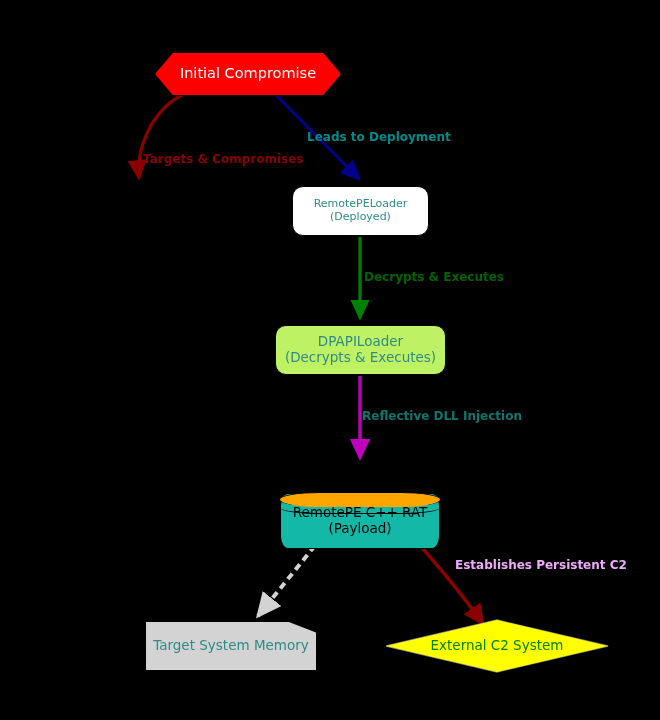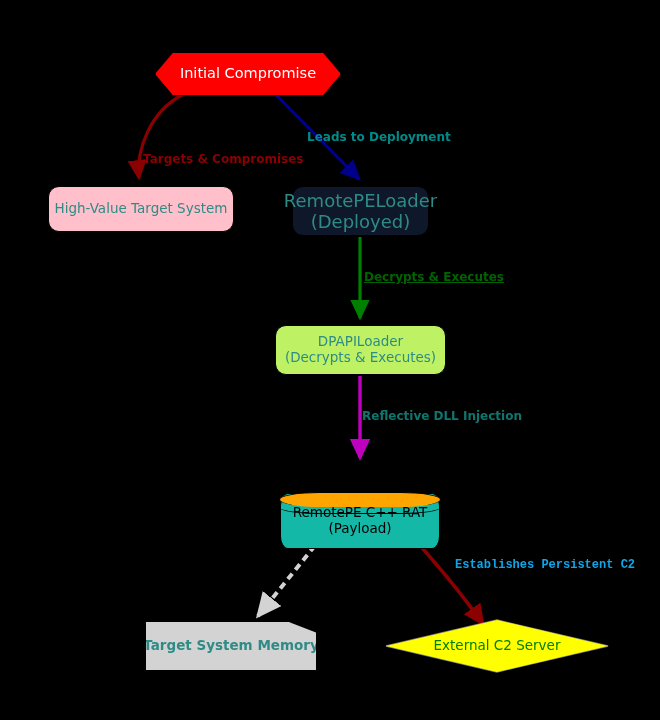--- a/index.html
+++ b/index.html
@@ -54,25 +54,25 @@
     background: #FFC0CB;
     border: 1.8px solid #000000;
     border-radius: 11px;
     color: #2E8B86;
     font-size: 13.5px;
   }
 
   
   #node-remotepeloader {
     left: 292px; top: 186px; width: 137px; height: 50px;
-    background: #0f172a;
+    background: #ffffff;
     border: 1.8px solid #000000;
     border-radius: 11px;
     color: #2E8B86;
-    font-size: 18px;
+    font-size: 11px;
   }
 
   
   #node-dpapiloader {
     left: 275px; top: 325px; width: 171px; height: 50px;
     background: #bef264;
     border: 1.8px solid #000000;
     border-radius: 11px;
     color: #2E8B86;
     font-size: 13.5px;
@@ -109,21 +109,20 @@
     box-sizing: border-box;
   }
 
   
   #node-target-memory {
     left: 146px; top: 622px; width: 170px; height: 48px;
     background: #D3D3D3;
     color: #2E8B86;
     font-size: 13.5px;
     clip-path: polygon(0% 0%, 84% 0%, 100% 22%, 100% 100%, 0% 100%);
-    font-weight: bold;
   }
 
   
   #node-external-c2 {
     left: 386px; top: 620px; width: 222px; height: 52px;
     background: #FFFF00;
     color: #008000;
     font-size: 13.5px;
     clip-path: polygon(50% 0%, 100% 50%, 50% 100%, 0% 50%);
   }
@@ -133,24 +132,24 @@
     position: absolute;
     font-size: 12px;
     font-weight: bold;
     white-space: pre;
     text-align: center;
     line-height: 1.15;
     z-index: 6;
   }
   #edge-label-targets-compromises { left: 143px; top: 133px; color: #8B0000; margin-top: 20px; }
   #edge-label-leads-to-deployment { left: 307px; top: 131px; color: #008B8B; }
-  #edge-label-decrypts-executes   { left: 364px; top: 271px; color: #006400; text-decoration: underline; }
+  #edge-label-decrypts-executes   { left: 364px; top: 271px; color: #006400; }
   #edge-label-reflective-dll      { left: 362px; top: 410px; color: #0f766e; }
   #edge-label-runs-on-target      { left: 308px; top: 556px; color: #008B8B; }
-  #edge-label-establishes-c2      { left: 455px; top: 559px; color: #0ea5e9; font-family: Liberation Mono, monospace; }
+  #edge-label-establishes-c2      { left: 455px; top: 559px; color: #f0abfc; }
 </style>
 </head>
 <body>
 
 <div id="diagram-root">
 
   <svg class="layer" viewBox="0 0 660 720">
     <defs>
       <marker id="arrow-darkred" markerWidth="7" markerHeight="7" refX="5.6" refY="3" orient="auto">
         <path d="M0,0 L6.4,3 L0,6 z" fill="#8B0000"></path>
@@ -184,23 +183,20 @@
     <path d="M 147,623 L 289,623 L 315,645 L 315,669 L 147,669 Z" stroke="#808080" stroke-width="1.4" fill="none"></path>
     <path d="M 289,623 L 289,645 L 315,645" stroke="#808080" stroke-width="1.3" fill="none"></path>
 
     <path d="M 497,620 L 608,646 L 497,672 L 386,646 Z" stroke="#808080" stroke-width="1.3" fill="none"></path>
   </svg>
 
   <div class="node" id="node-initial-compromise">
     <span class="node-label">Initial Compromise</span>
   </div>
 
-  <div class="node" id="node-high-value-target">
-    <span class="node-label">High-Value Target System</span>
-  </div>
 
   <div class="node" id="node-remotepeloader">
     <span class="node-label">RemotePELoader
 (Deployed)</span>
   </div>
 
   <div class="node" id="node-dpapiloader">
     <span class="node-label">DPAPILoader
 (Decrypts &amp; Executes)</span>
   </div>
@@ -208,21 +204,21 @@
   <div class="node" id="node-remotepe-rat">
     <span class="node-label">RemotePE C++ RAT
 (Payload)</span>
   </div>
 
   <div class="node" id="node-target-memory">
     <span class="node-label">Target System Memory</span>
   </div>
 
   <div class="node" id="node-external-c2">
-    <span class="node-label">External C2 Server</span>
+    <span class="node-label">External C2 System</span>
   </div>
 
   <div class="edge-label" id="edge-label-targets-compromises">Targets &amp; Compromises</div>
 
   <div class="edge-label" id="edge-label-leads-to-deployment">Leads to Deployment</div>
 
   <div class="edge-label" id="edge-label-decrypts-executes">Decrypts &amp; Executes</div>
 
   <div class="edge-label" id="edge-label-reflective-dll">Reflective DLL Injection</div>
 

